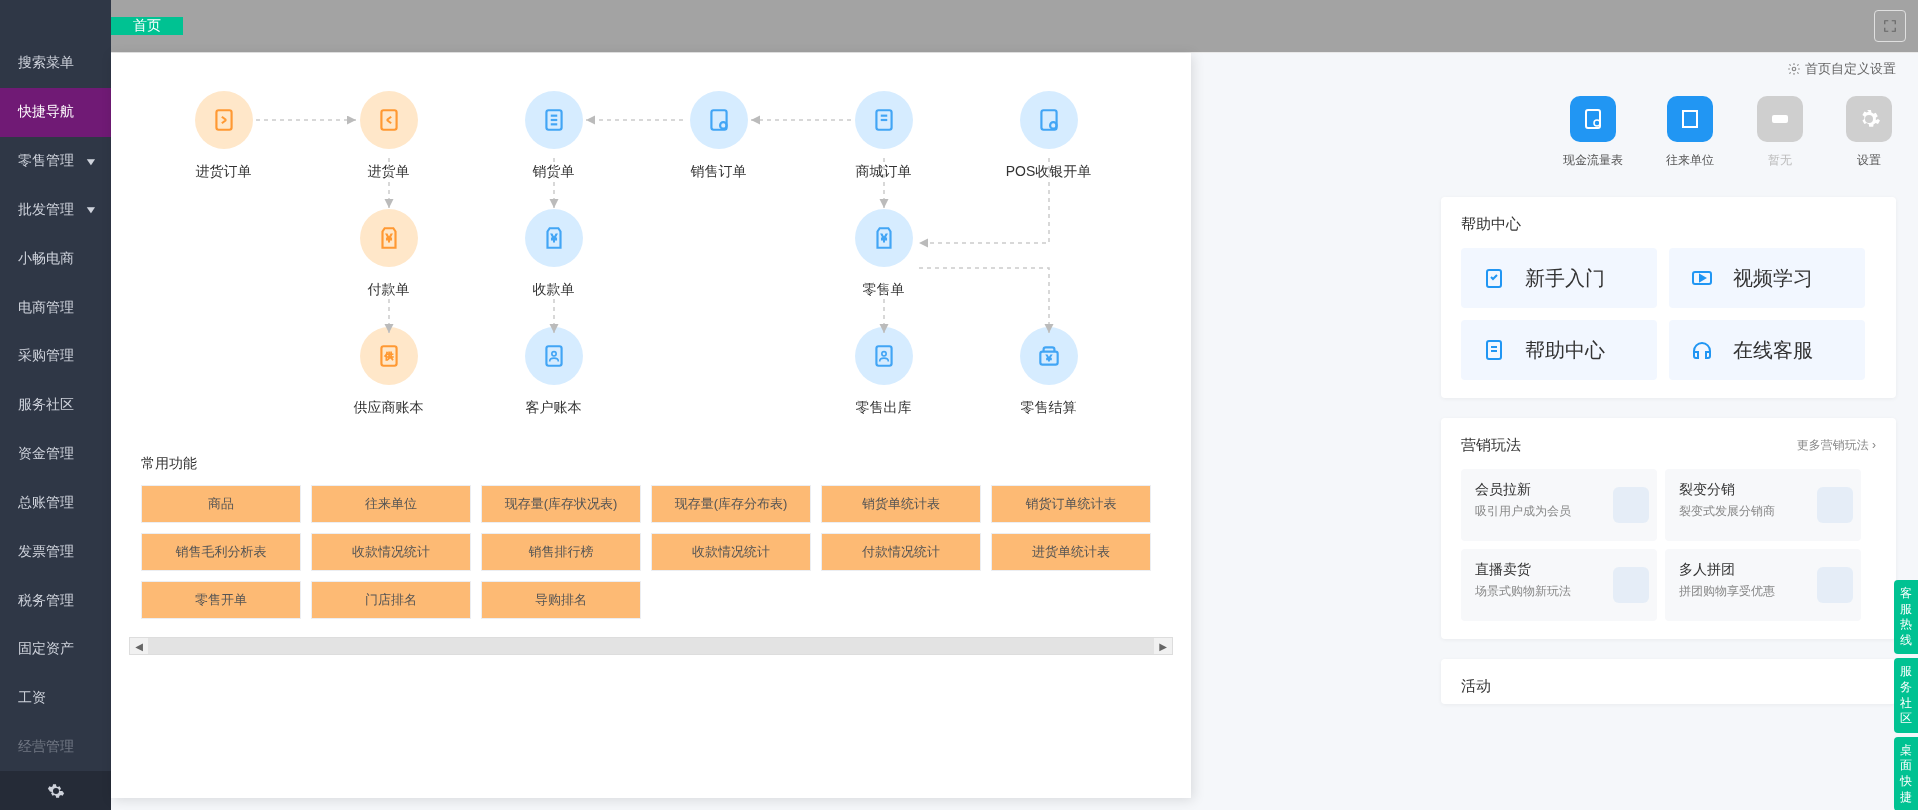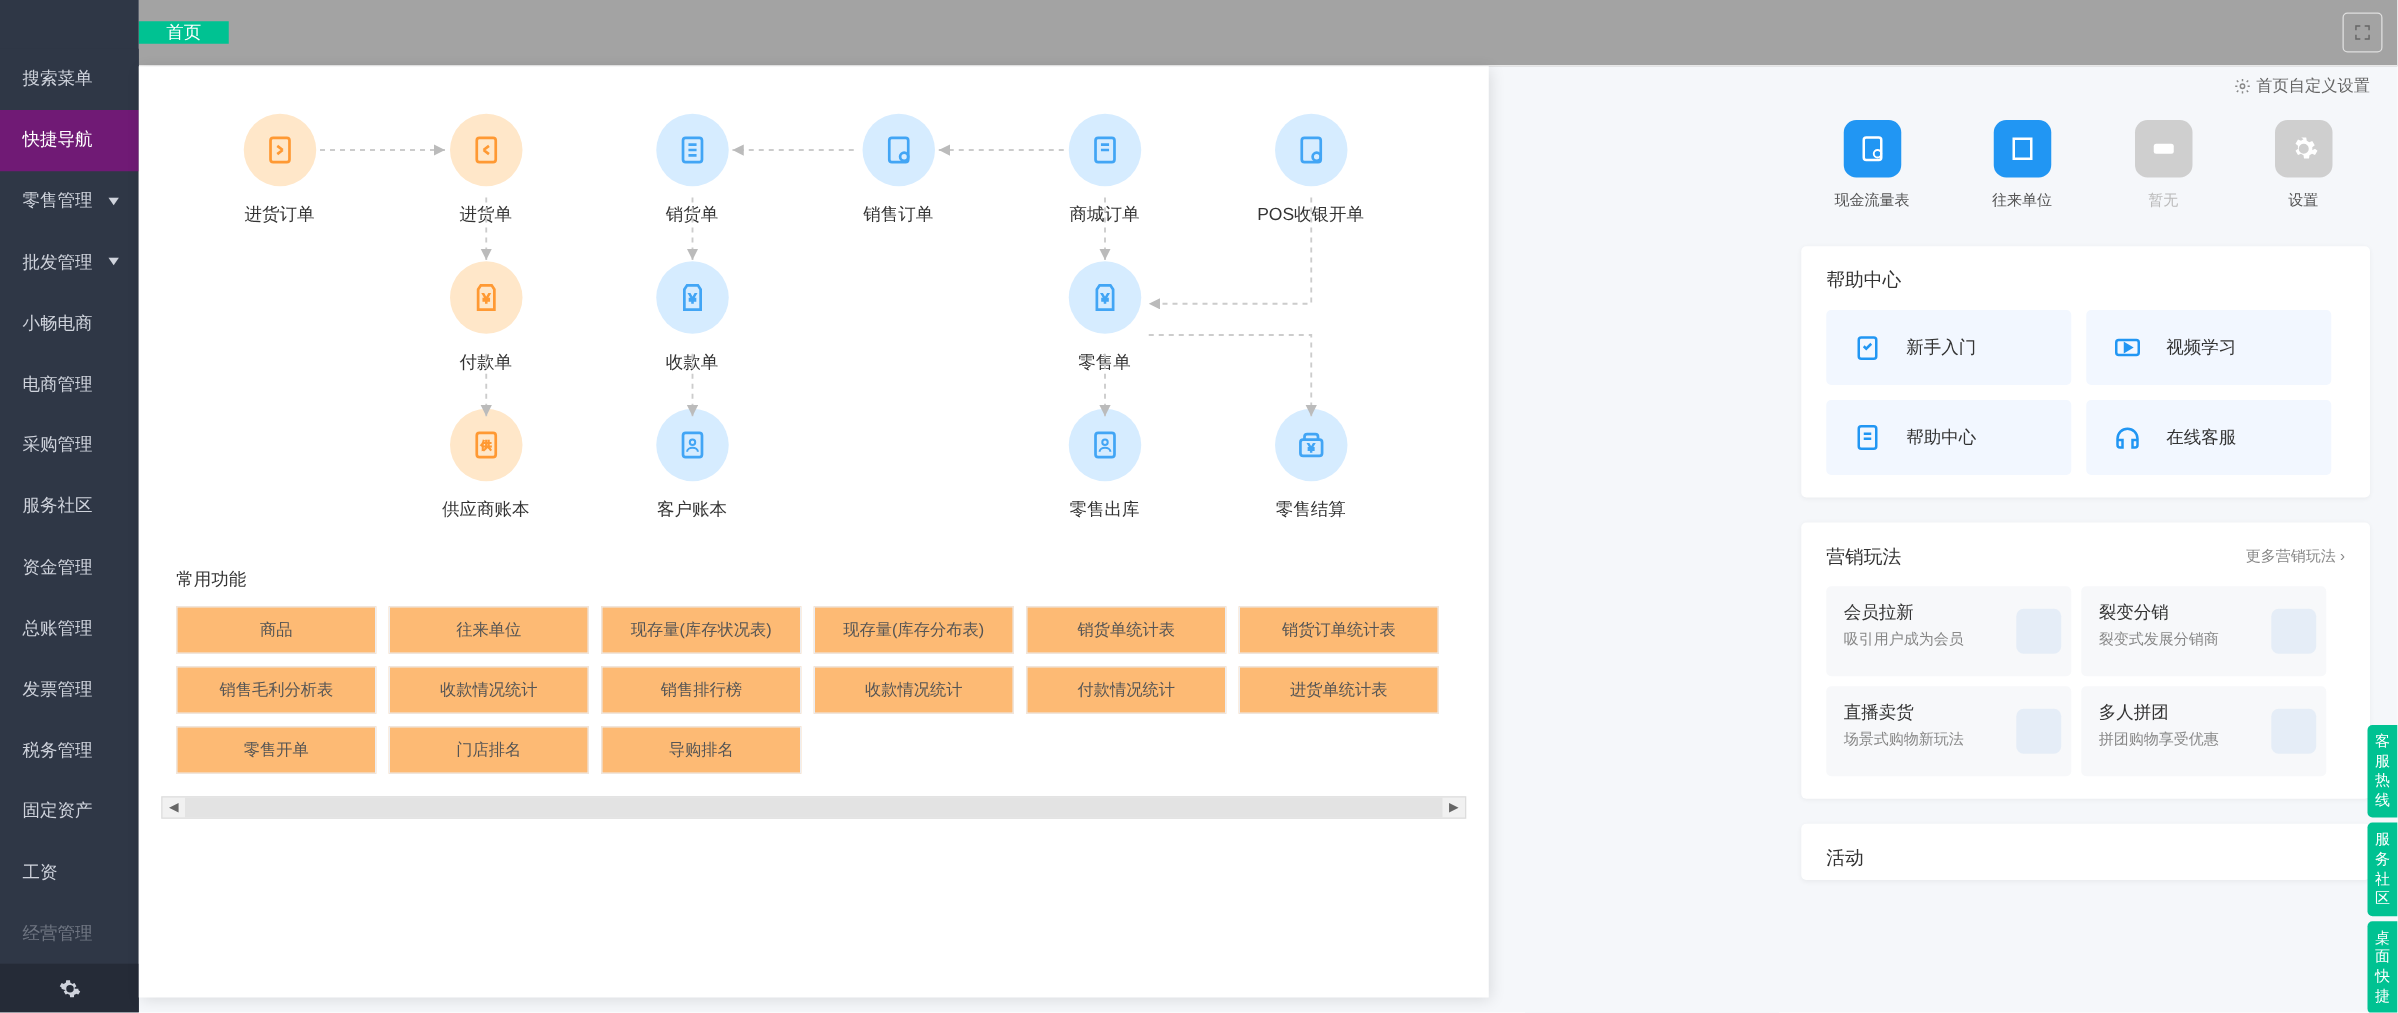--- a/index.html
+++ b/index.html
@@ -30,37 +30,37 @@
 
 .common-section { padding: 0 30px 12px 30px; }
 .common-title { font-size: 14px; color: #333; margin-bottom: 12px; }
 .common-grid { display: flex; flex-wrap: wrap; gap: 10px; }
 .common-btn { width: 160px; height: 38px; background: #fdba74; border: 1px solid #eceef2; color: #555; font-size: 13px; display: flex; align-items: center; justify-content: center; cursor: pointer; }
 .scrollbar { height: 18px; border: 1px solid #ddd; background: #f1f1f1; margin: 6px 18px; position: relative; display: flex; align-items: center; }
 .scrollbar .arrow { width: 18px; height: 100%; display: flex; align-items: center; justify-content: center; color: #666; font-size: 10px; cursor: pointer; }
 .scrollbar .track { flex: 1; height: 100%; background: #e3e3e3; }
 
 .right-panels { position: absolute; right: 22px; top: 60px; width: 455px; }
-.ribbon-row { display: flex; align-items: flex-start; justify-content: center; gap: 66px; margin-bottom: 28px; padding-right: 4px; }
+.ribbon-row { display: flex; align-items: flex-start; justify-content: flex-end; gap: 43px; margin-bottom: 28px; padding-right: 4px; }
 .ribbon-item { display: flex; flex-direction: column; align-items: center; cursor: pointer; }
 .ribbon-icon { width: 46px; height: 46px; border-radius: 10px; display: flex; align-items: center; justify-content: center; margin-bottom: 10px; }
 .ribbon-icon.blue { background: #2196f3; }
 .ribbon-icon.grey { background: #cfcfcf; }
 .ribbon-label { font-size: 12px; color: #555; }
 .ribbon-label.grey { color: #bbb; }
 .custom-link { font-size: 13px; color: #666; cursor: pointer; display: flex; align-items: center; gap: 4px; justify-content: flex-end; margin-bottom: 18px; }
 .panel { background: #fff; border-radius: 4px; padding: 18px 20px; margin-bottom: 20px; box-shadow: 0 1px 4px rgba(0,0,0,0.05); }
 .panel-header { display: flex; justify-content: space-between; align-items: center; margin-bottom: 14px; }
 .panel-title { font-size: 15px; color: #333; font-weight: 500; }
 .more-link { font-size: 12px; color: #888; cursor: pointer; }
 .help-grid { display: flex; flex-wrap: wrap; gap: 12px; }
 .help-item { width: 196px; height: 60px; background: #f2f7ff; border-radius: 4px; display: flex; align-items: center; padding-left: 16px; cursor: pointer; gap: 14px; }
 .help-icon { width: 34px; height: 34px; display: flex; align-items: center; justify-content: center; }
 .help-icon svg { stroke: #2196f3; fill: none; stroke-width: 2; }
-.help-text { font-size: 14px; color: #333; }
+.help-text { font-size: 20px; color: #333; }
 .market-grid { display: flex; flex-wrap: wrap; gap: 8px; }
 .market-item { width: 196px; height: 72px; background: #f7f8fa; border-radius: 4px; padding: 12px 14px; cursor: pointer; position: relative; overflow: hidden; }
 .market-title { font-size: 14px; color: #333; font-weight: 500; margin-bottom: 4px; }
 .market-sub { font-size: 12px; color: #888; }
 .market-deco { position: absolute; right: 8px; top: 50%; transform: translateY(-50%); width: 36px; height: 36px; background: #d9e6f5; border-radius: 6px; opacity: 0.6; }
 
 .float-buttons { position: absolute; right: 0; top: 580px; width: 36px; z-index: 30; padding-left: 12px; }
 .float-btn { background: #00c292; color: #fff; font-size: 12px; text-align: center; padding: 6px 4px; margin-bottom: 4px; border-radius: 4px 0 0 4px; cursor: pointer; line-height: 1.3; }
 
 .doc-icon { width: 26px; height: 26px; }

